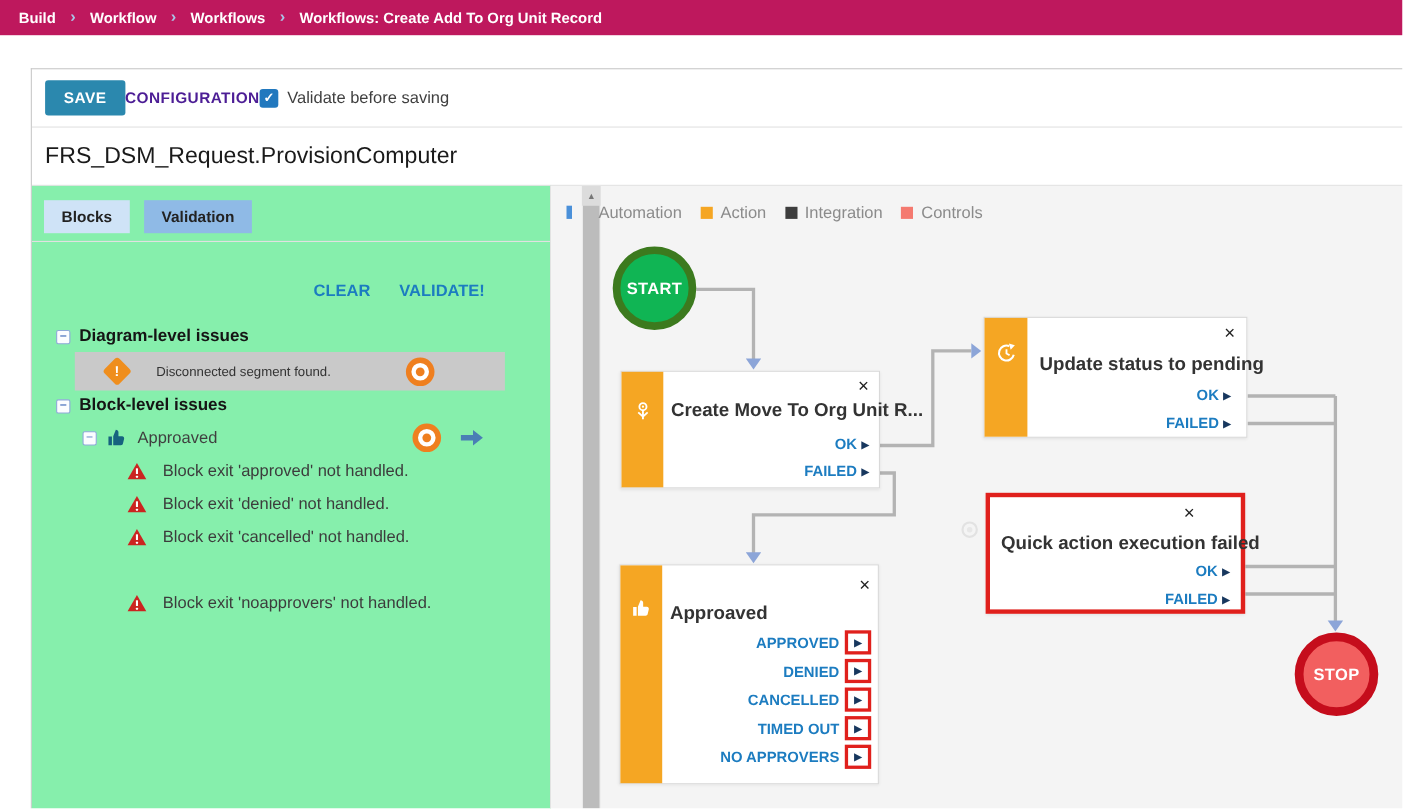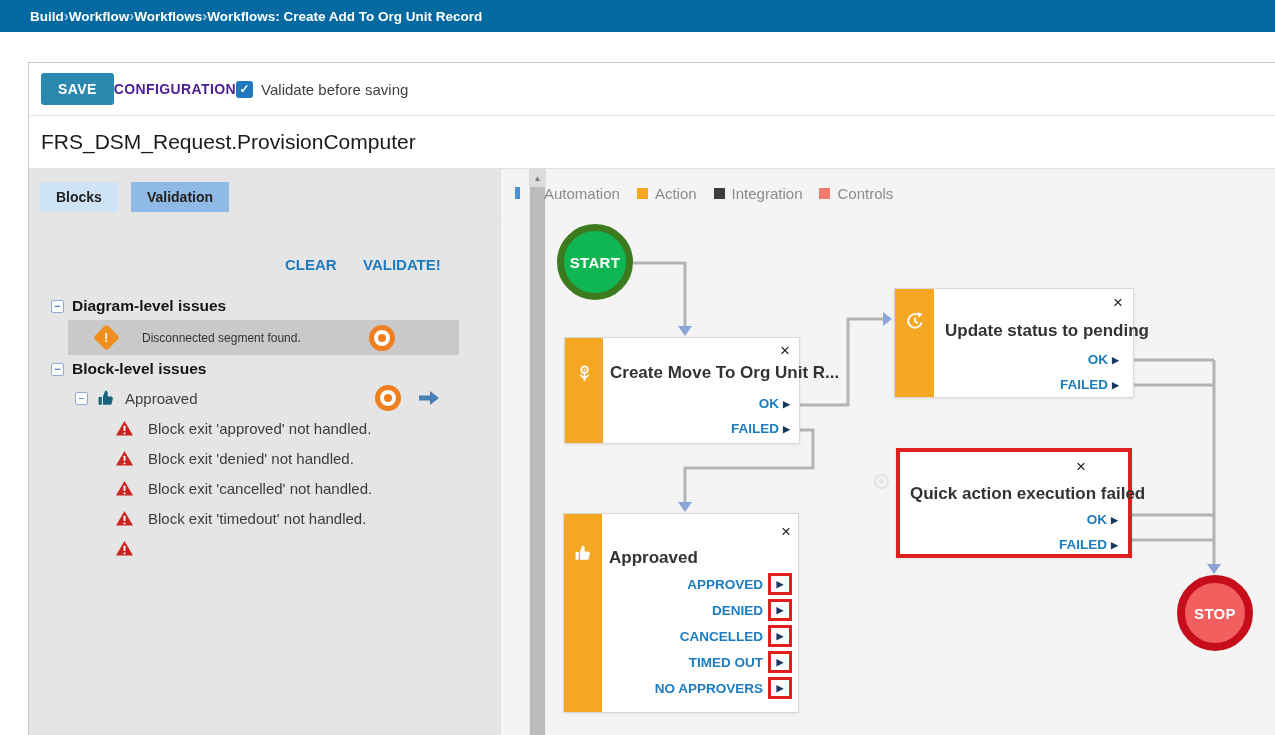--- a/index.html
+++ b/index.html
@@ -1,21 +1,21 @@
 <!DOCTYPE html>
 <html><head>
 <meta charset="utf-8">
 <style>
   * { margin:0; padding:0; box-sizing:border-box; }
   html,body { width:1275px; height:735px; background:#fff; font-family:"Liberation Sans",sans-serif; overflow:hidden; }
   body { position:relative; }
 
   
-  .crumbbar { position:absolute; left:0; top:0; width:1275px; height:32px; background:#0369a1;
-    display:flex; align-items:center; padding-left:30px; }
+  .crumbbar { position:absolute; left:0; top:0; width:1275px; height:32px; background:#be185d;
+    display:flex; align-items:center; padding-left:17px; gap:13px; }
   .crumb { color:#fff; font-weight:700; font-size:13.5px; cursor:pointer; }
   .crumb-sep { color:#a9c5e8; font-weight:700; font-size:15px; margin-top:-2px; }
 
   
   .content { position:absolute; left:28px; top:62px; width:1247px; height:673px;
     border-left:1px solid #c9c9c9; border-top:1px solid #c9c9c9; background:#fff; }
   .toolbar { height:53px; border-bottom:1px solid #e1e1e1; display:flex; align-items:center;
     padding-left:12px; }
   .save-btn { background:#2b88ae; color:#fff; font-weight:700; font-size:14px; border:none;
     padding:8px 17px; border-radius:3px; letter-spacing:.4px; cursor:pointer; }
@@ -23,21 +23,21 @@
   .chk-group { display:flex; align-items:center; gap:8px; }
   .checkbox { width:17px; height:17px; background:#2178be; border-radius:3px; color:#fff;
     font-size:12px; font-weight:700; display:flex; align-items:center; justify-content:center; cursor:pointer; }
   .chk-label { color:#3f3f3f; font-size:15px; }
   .titlebar { height:53px; border-bottom:1px solid #e1e1e1; display:flex; align-items:center;
     padding-left:12px; font-size:21px; color:#1a1a1a; }
 
   .main { position:relative; height:566px; display:flex; }
 
   
-  .left-panel { position:relative; width:472px; background:#e5e5e5; border-right:1px solid #e2e2e2; }
+  .left-panel { position:relative; width:472px; background:#86efac; border-right:1px solid #e2e2e2; }
   .tabs { position:absolute; top:13px; left:11px; display:flex; gap:13px; }
   .tab { padding:7px 16px; font-weight:700; font-size:14px; color:#222; cursor:pointer; }
   .tab-blocks { background:#cfe3f7; }
   .tab-validation { background:#8fbae6; }
   .tabs-divider { position:absolute; top:50px; left:0; right:0; border-top:1px solid #e1e1e1; }
   .panel-link { position:absolute; top:87px; color:#1c7cc0; font-weight:700; font-size:15px; cursor:pointer; }
   .clear-link { left:256px; } .validate-link { left:334px; }
 
   .tree-header { position:absolute; display:flex; gap:8px; align-items:center;
     font-weight:700; font-size:15.5px; color:#151515; }
@@ -215,34 +215,27 @@
         <span>Block exit 'denied' not handled.</span>
       </div>
       <div class="err-row" style="top:311px;">
         <svg width="19" height="17" viewBox="0 0 20 18">
             <path d="M10 1 L19 16.5 H1 Z" fill="#cb2420"></path>
             <rect x="9" y="6" width="2" height="5.6" rx="0.5" fill="#fff"></rect>
             <rect x="9" y="13.2" width="2" height="2" rx="0.5" fill="#fff"></rect>
           </svg>
         <span>Block exit 'cancelled' not handled.</span>
       </div>
-      <div class="err-row" style="top:341px;">
-        <svg width="19" height="17" viewBox="0 0 20 18">
-            <path d="M10 1 L19 16.5 H1 Z" fill="#cb2420"></path>
-            <rect x="9" y="6" width="2" height="5.6" rx="0.5" fill="#fff"></rect>
-            <rect x="9" y="13.2" width="2" height="2" rx="0.5" fill="#fff"></rect>
-          </svg>
-        <span>Block exit 'timedout' not handled.</span>
-      </div>
       <div class="err-row" style="top:371px;">
         <svg width="19" height="17" viewBox="0 0 20 18">
             <path d="M10 1 L19 16.5 H1 Z" fill="#cb2420"></path>
             <rect x="9" y="6" width="2" height="5.6" rx="0.5" fill="#fff"></rect>
             <rect x="9" y="13.2" width="2" height="2" rx="0.5" fill="#fff"></rect>
           </svg>
+        <span>Block exit 'noapprovers' not handled.</span>
       </div>
     </div>
 
     <div class="diagram">
 
       <span class="automation-sliver" style="background: rgb(74, 144, 217);"></span>
       <div class="vscroll">
         <div class="btn">▲</div>
         <div class="thumb"></div>
       </div>

